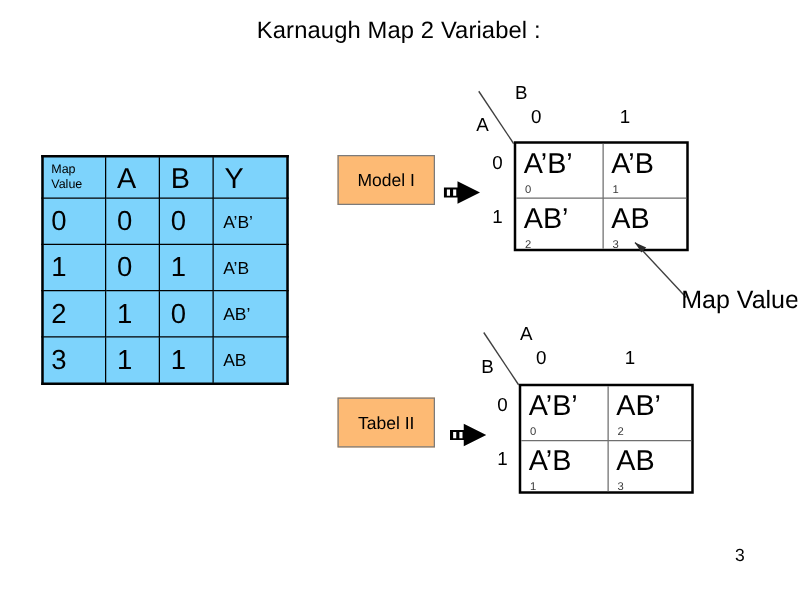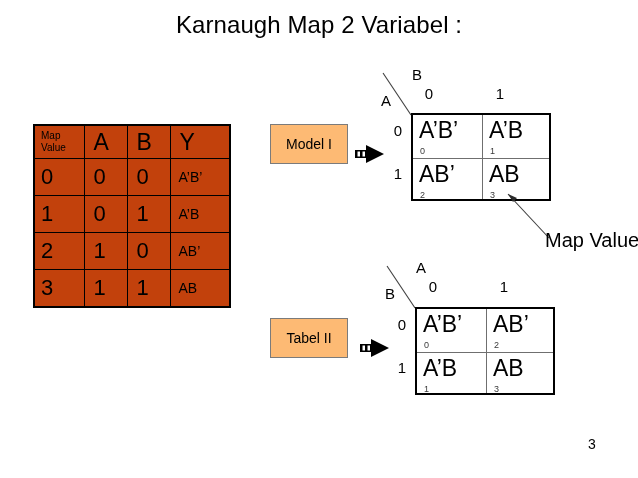--- a/index.html
+++ b/index.html
@@ -25,41 +25,41 @@
   
   #title-block {
     position: absolute;
     left: 0;
     top: 12px;
     width: 638px;
     text-align: center;
     line-height: 25px;
   }
   #title-block .tline {
-    font-size: 24px;
+    font-size: 19px;
     letter-spacing: 0.1px;
   }
 
   
   #truth-table-heading {
     position: absolute;
     left: 33px;
     top: 91px;
     width: 196px;
     text-align: center;
     font-size: 16px;
   }
   #truth-table {
     position: absolute;
     left: 33px;
     top: 124px;
     width: 196px;
     border-collapse: collapse;
     border: 2.5px solid #000;
-    background: #c2410c;
+    background: #7dd3fc;
     table-layout: fixed;
   }
   #truth-table td, #truth-table th {
     border: 1px solid #000;
     padding: 0;
     text-align: left;
     vertical-align: middle;
     font-weight: normal;
   }
   #truth-table col.c-mv { width: 50px; }

